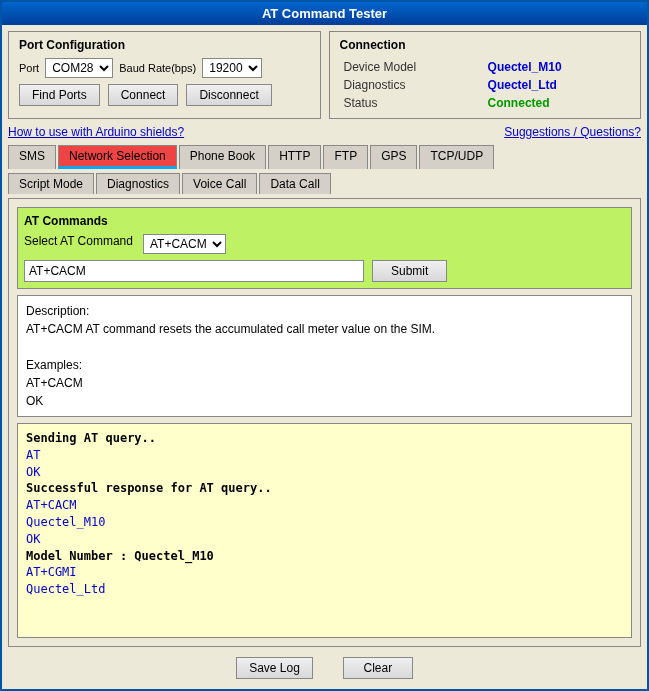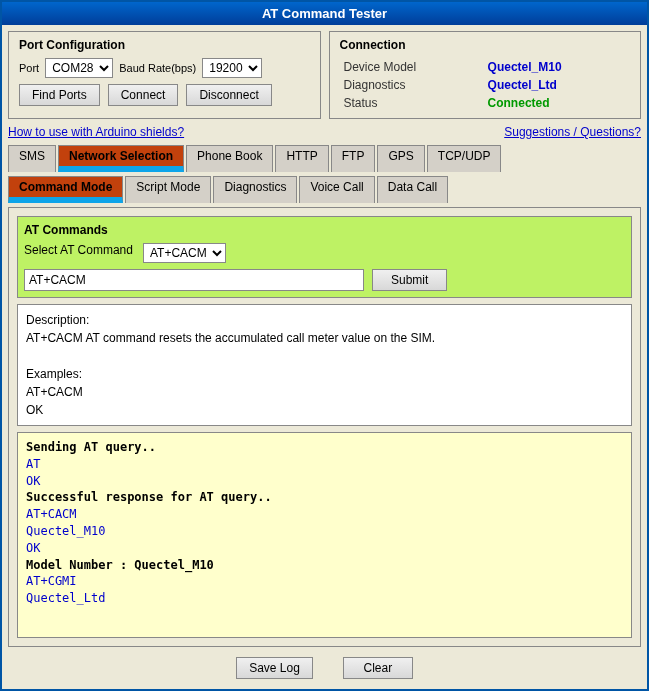--- a/index.html
+++ b/index.html
@@ -123,23 +123,23 @@
     .tab {
       padding: 3px 10px;
       border: 1px solid #888;
       border-bottom: none;
       background: #d4d0c8;
       cursor: pointer;
       font-size: 12px;
       margin-right: 2px;
     }
     .tab.active {
-      background: #c2410c;
-      font-weight: bold;
-      border-bottom: 6px solid #0ea5e9;
+      background: #ef4444;
+      font-weight: normal;
+      border-bottom: 3px solid #0ea5e9;
     }
     .tab-content {
       border: 1px solid #888;
       background: #ece9d8;
       flex: 1;
       padding: 8px;
       display: flex;
       flex-direction: column;
       gap: 6px;
     }
@@ -282,21 +282,20 @@
       <div class="tab">SMS</div>
       <div class="tab active">Network Selection</div>
       <div class="tab">Phone Book</div>
       <div class="tab">HTTP</div>
       <div class="tab">FTP</div>
       <div class="tab">GPS</div>
       <div class="tab">TCP/UDP</div>
     </div>
 
     <div class="tab-row2">
-      <div class="tab active">Command Mode</div>
       <div class="tab">Script Mode</div>
       <div class="tab">Diagnostics</div>
       <div class="tab">Voice Call</div>
       <div class="tab">Data Call</div>
     </div>
 
     <div class="tab-content">
 
       <div class="at-commands-section">
         <div class="at-commands-title">AT Commands</div>

